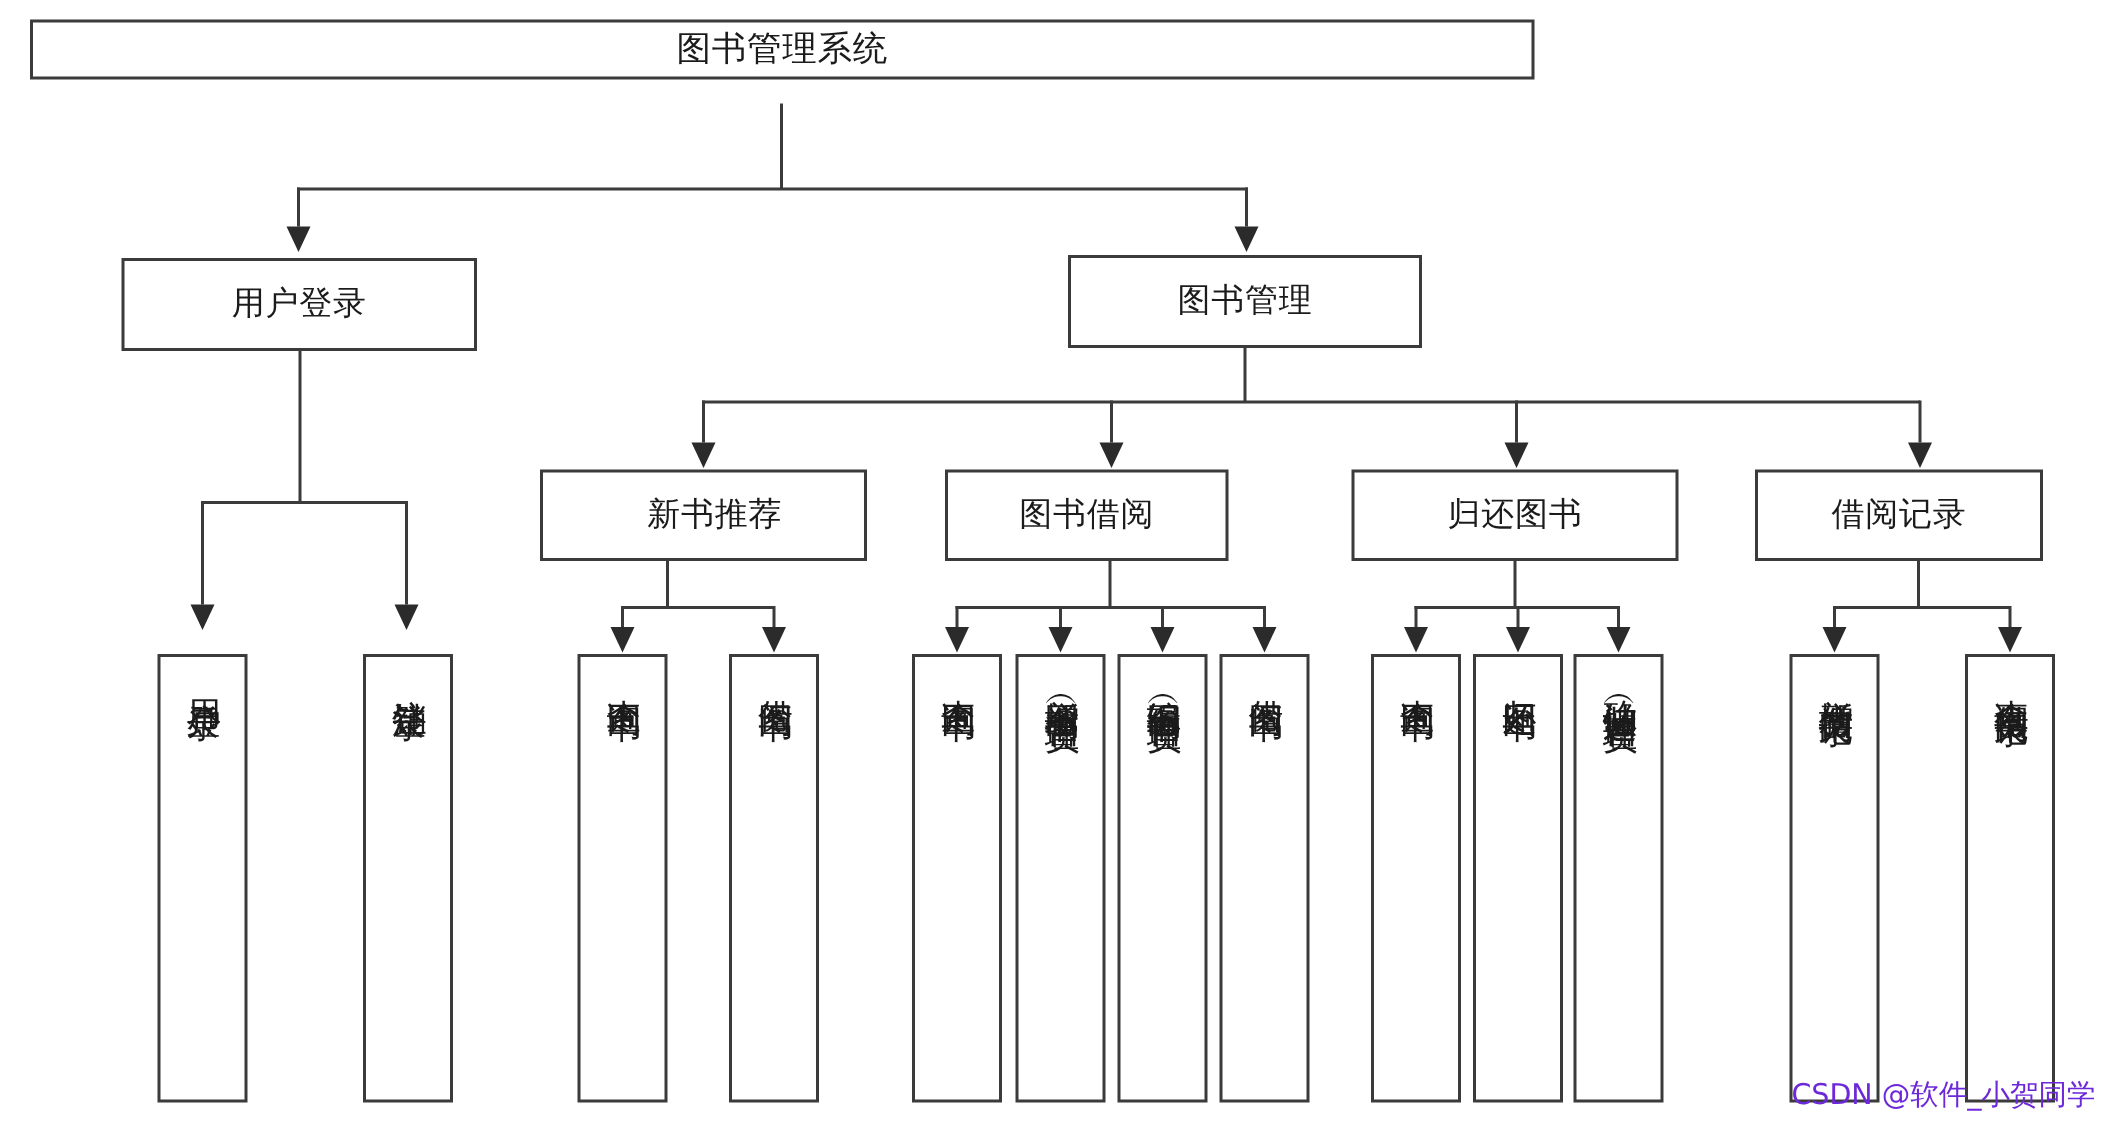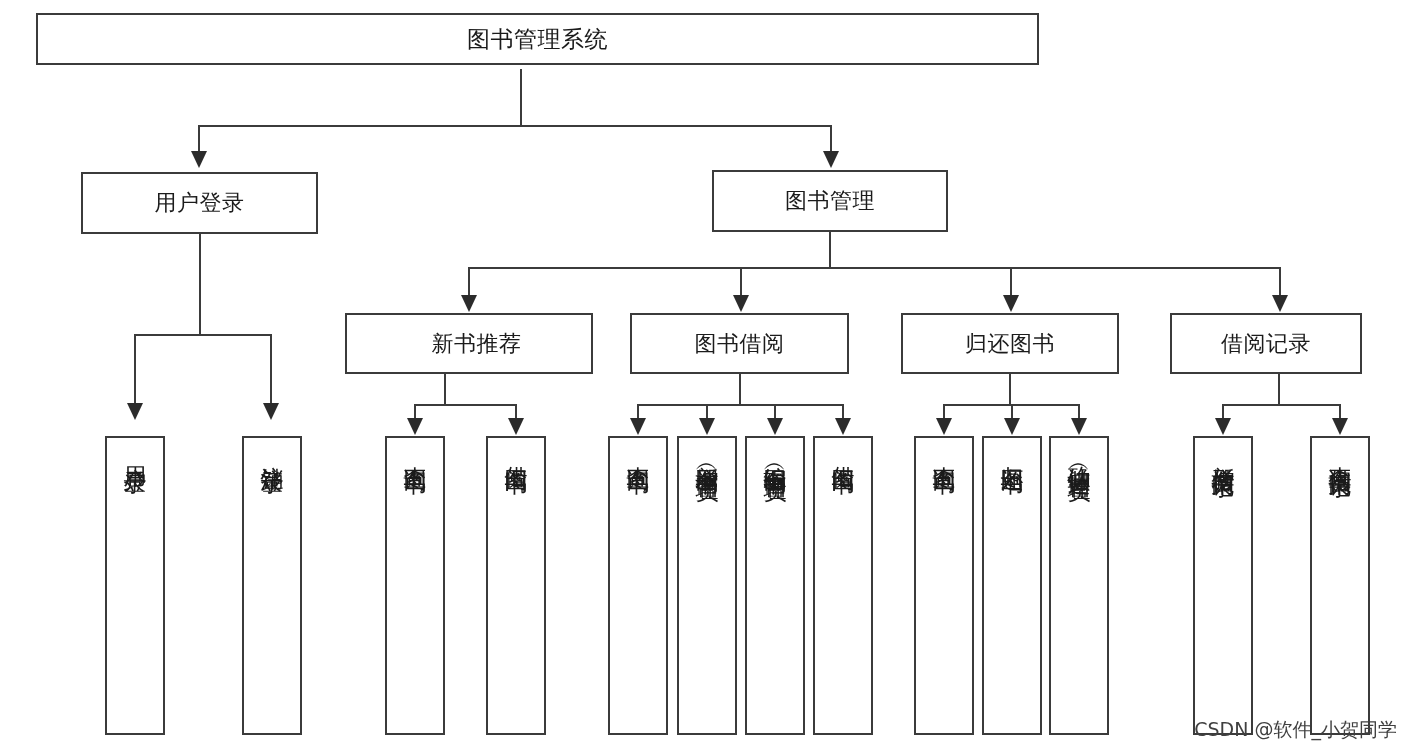--- a/index.html
+++ b/index.html
@@ -75,32 +75,32 @@
     border-right: 8px solid transparent;
     border-top: 17px solid #2b2b2b;
   }
 
   
   #watermark {
     position: absolute;
     right: 8px;
     bottom: 4px;
     font-size: 19px;
-    color: #404040;
+    color: #6d28d9;
     white-space: nowrap;
     pointer-events: none;
     font-family: "DejaVu Sans", "Liberation Sans", sans-serif;
   }
 </style>
 </head>
 <body>
 
 <div id="diagram-root">
 
-  <div class="node root" style="left:36px; top:13px; width:1003px; height:52px;">
+  <div class="node root" style="left:20px; top:13px; width:1003px; height:40px;">
     <span class="node-label">图书管理系统</span>
   </div>
 
   <div class="vline" style="left:520px; top:69px; height:57px;"></div>
   <div class="hline" style="left:198px; top:125px; width:634px;"></div>
   <div class="vline" style="left:198px; top:125px; height:26px;"></div>
   <div class="arrow" style="left:191px; top:151px;"></div>
   <div class="vline" style="left:830px; top:125px; height:26px;"></div>
   <div class="arrow" style="left:823px; top:151px;"></div>
 
@@ -122,24 +122,24 @@
   <div class="hline" style="left:468px; top:267px; width:812px;"></div>
   <div class="vline" style="left:468px; top:267px; height:28px;"></div>
   <div class="arrow" style="left:461px; top:295px;"></div>
   <div class="vline" style="left:740px; top:267px; height:28px;"></div>
   <div class="arrow" style="left:733px; top:295px;"></div>
   <div class="vline" style="left:1010px; top:267px; height:28px;"></div>
   <div class="arrow" style="left:1003px; top:295px;"></div>
   <div class="vline" style="left:1279px; top:267px; height:28px;"></div>
   <div class="arrow" style="left:1272px; top:295px;"></div>
 
-  <div class="node level3" style="left:345px; top:313px; width:248px; height:61px;padding-left:15px;">
+  <div class="node level3" style="left:360px; top:313px; width:218px; height:61px;padding-left:15px;">
     <span class="node-label">新书推荐</span>
   </div>
-  <div class="node level3" style="left:630px; top:313px; width:219px; height:61px;text-align:right;">
+  <div class="node level3" style="left:630px; top:313px; width:189px; height:61px;text-align:right;">
     <span class="node-label">图书借阅</span>
   </div>
   <div class="node level3" style="left:901px; top:313px; width:218px; height:61px;">
     <span class="node-label">归还图书</span>
   </div>
   <div class="node level3" style="left:1170px; top:313px; width:192px; height:61px;">
     <span class="node-label">借阅记录</span>
   </div>
 
   <div class="vline" style="left:444px; top:374px; height:31px;"></div>

